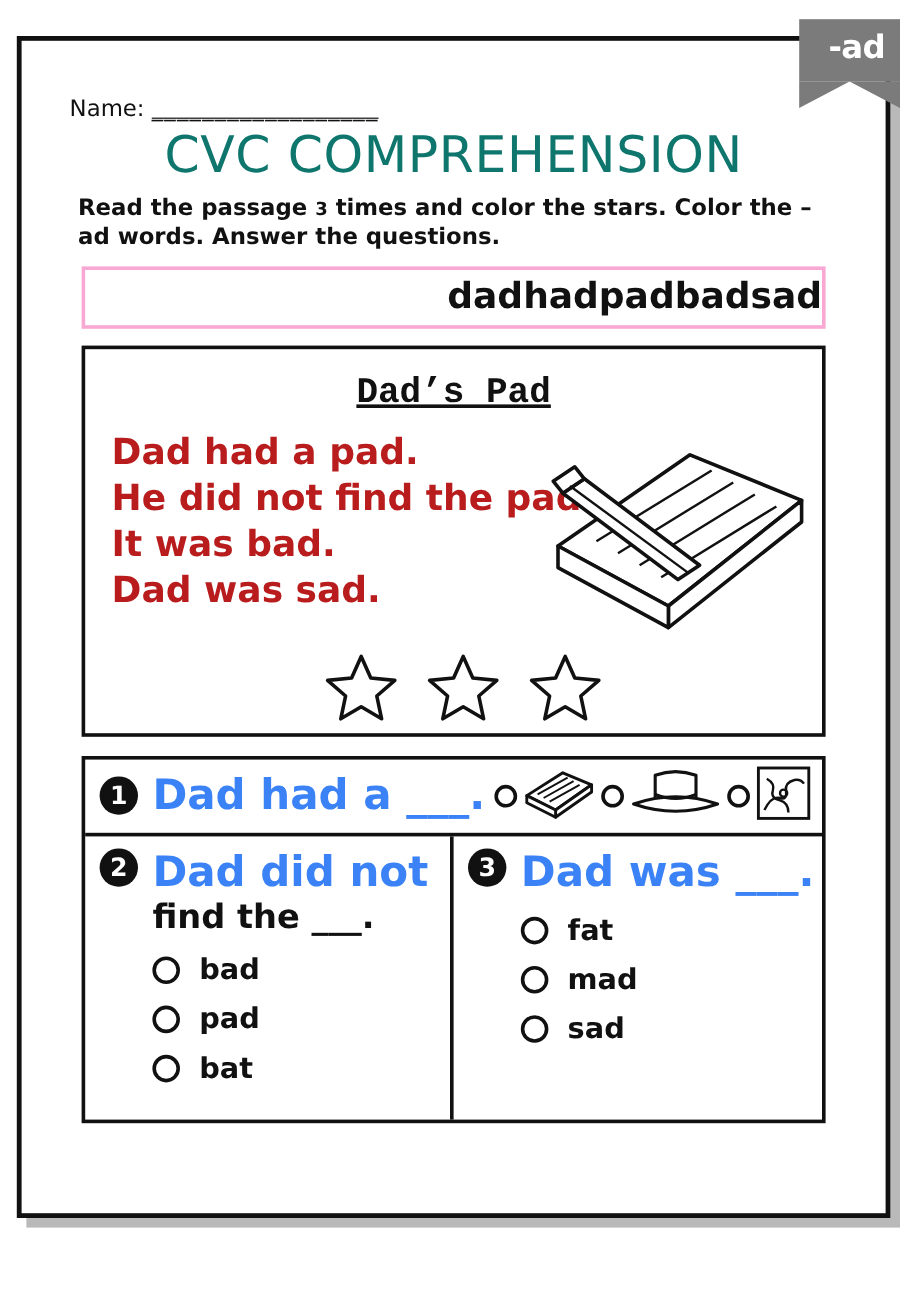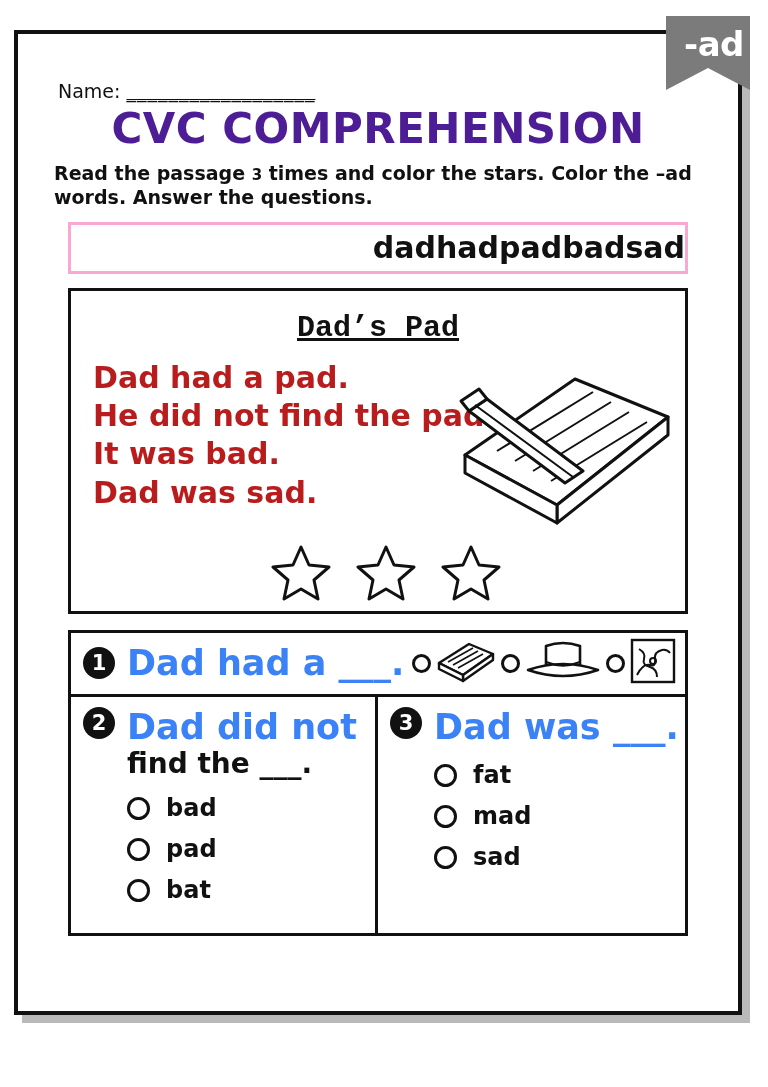--- a/index.html
+++ b/index.html
@@ -75,21 +75,21 @@
     border-bottom: 22px solid transparent;
   }
   .ribbon .tag-label {
     position: absolute;
     left: 0;
     top: 8px;
     width: 96px;
     text-align: center;
     color: #ffffff;
     font-weight: bold;
-    font-size: 34px;
+    font-size: 27px;
     font-family: "DejaVu Sans", sans-serif;
     letter-spacing: -0.5px;
   }
 
   
   .name-row {
     display: flex;
     align-items: baseline;
     font-size: 18px;
     color: #111;
@@ -103,32 +103,32 @@
     margin-left: 6px;
     letter-spacing: 1px;
     font-size: 19px;
     text-decoration: underline;
   }
 
   
   .title {
     text-align: center;
     font-size: 42px;
-    font-weight: bold;
+    font-weight: normal;
     letter-spacing: 0.5px;
     margin: 2px 0 0 0;
-    color: #4c1d95;
+    color: #0f766e;
     font-family: "DejaVu Sans", sans-serif;
   }
 
   .directions {
     font-size: 19px;
     font-weight: bold;
     line-height: 1.28;
-    margin: 8px 10px 0 10px;
+    margin: 8px 10px 0 21px;
     color: #111;
   }
   .directions .num {
     font-size: 15px;
     font-weight: bold;
   }
 
   
   .word-bank {
     margin: 12px 24px 0 24px;

